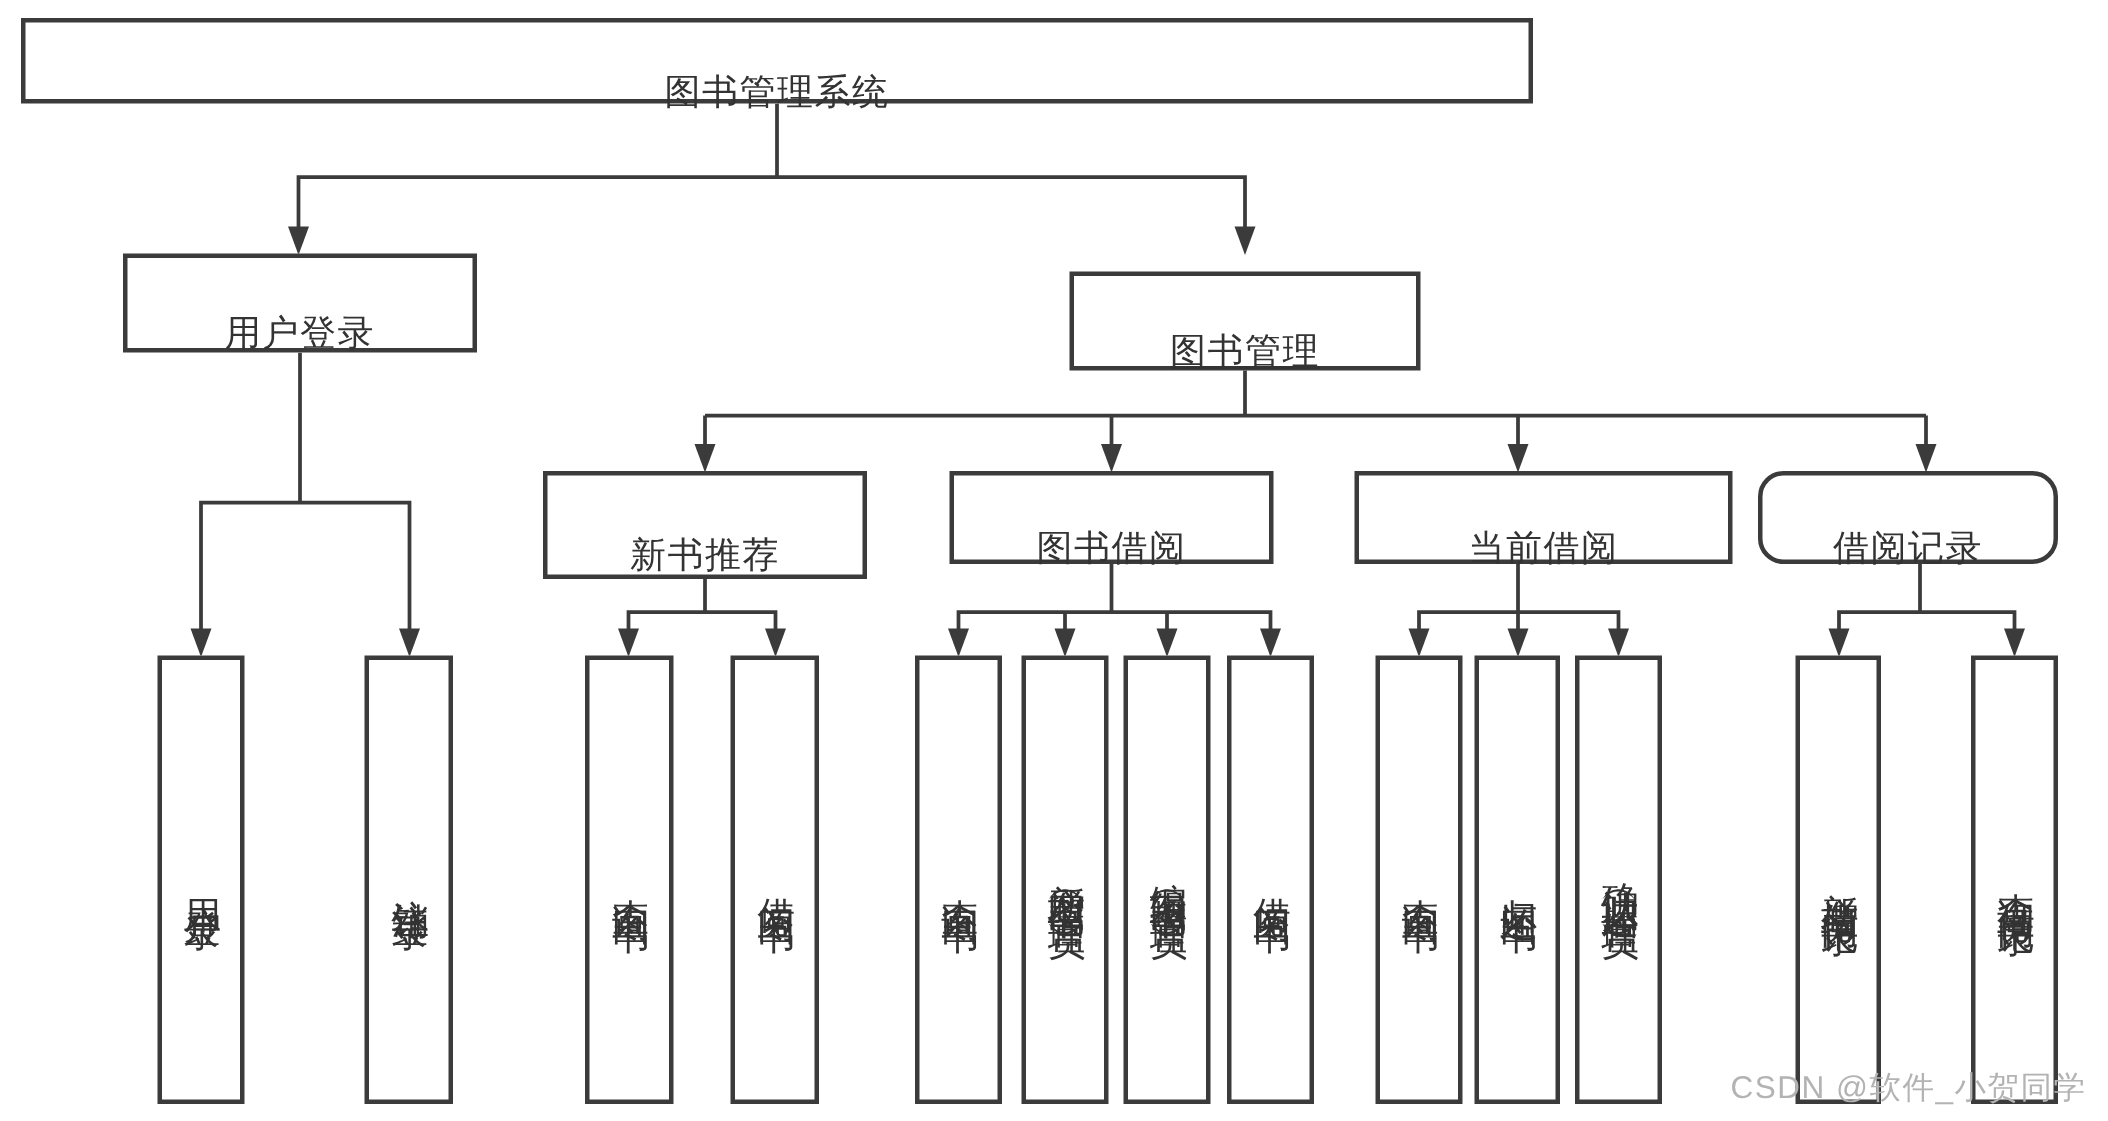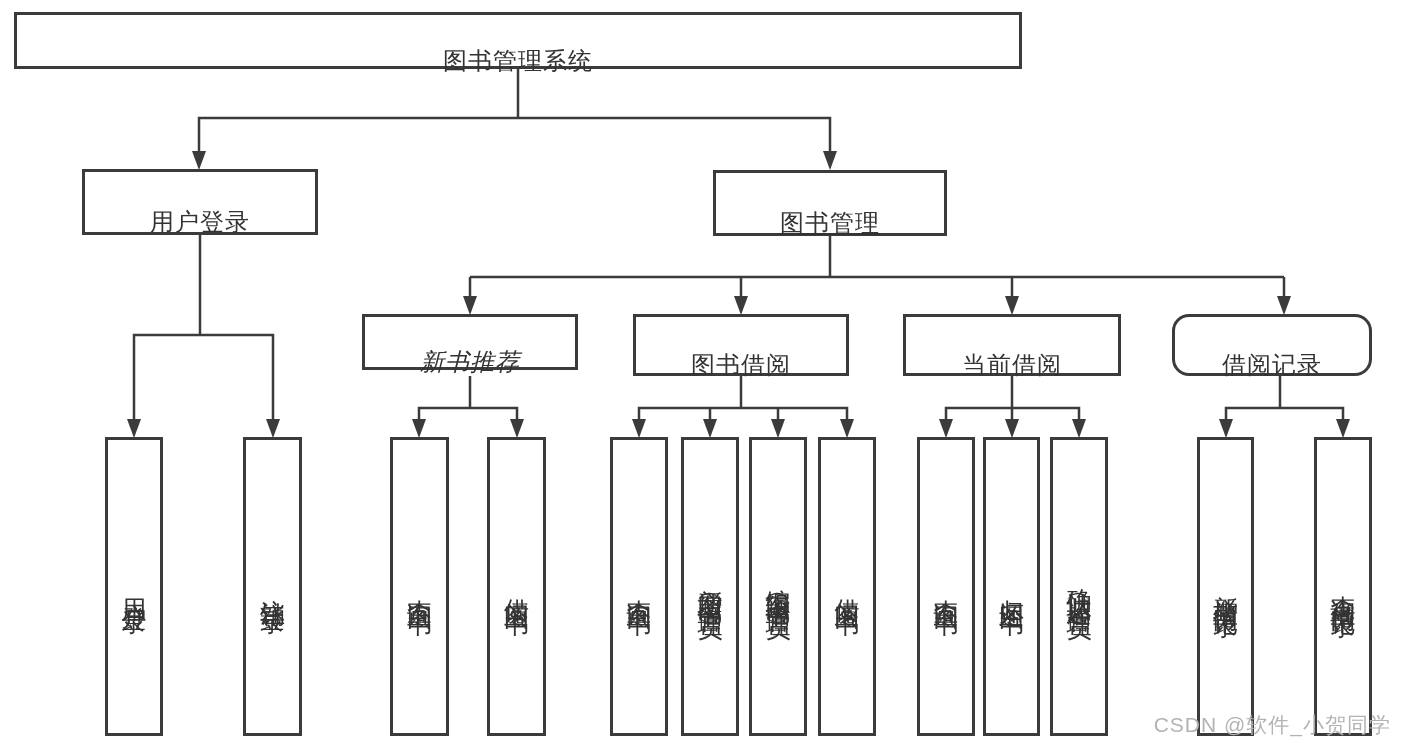--- a/index.html
+++ b/index.html
@@ -81,31 +81,31 @@
     </g>
   </svg>
 
   <div class="node" style="left:14px;top:12px;width:1008px;height:57px;">
     <span class="hlabel">图书管理系统</span>
   </div>
 
   <div class="node" style="left:82px;top:169px;width:236px;height:66px;">
     <span class="hlabel">用户登录</span>
   </div>
-  <div class="node" style="left:713px;top:170px;width:234px;height:66px;text-decoration:underline;">
+  <div class="node" style="left:713px;top:181px;width:234px;height:66px;text-decoration:underline;">
     <span class="hlabel">图书管理</span>
   </div>
 
-  <div class="node" style="left:362px;top:314px;width:216px;height:56px;font-style:italic;">
+  <div class="node" style="left:362px;top:314px;width:216px;height:72px;">
     <span class="hlabel">新书推荐</span>
   </div>
   <div class="node" style="left:633px;top:314px;width:216px;height:62px;text-align:right;">
     <span class="hlabel">图书借阅</span>
   </div>
-  <div class="node" style="left:903px;top:314px;width:218px;height:62px;">
+  <div class="node" style="left:903px;top:314px;width:252px;height:62px;">
     <span class="hlabel">当前借阅</span>
   </div>
   <div class="node" style="left:1172px;top:314px;width:200px;height:62px;border-radius:17px;">
     <span class="hlabel">借阅记录</span>
   </div>
 
   <div class="node leaf" style="left:105px;top:437px;width:58px;height:299px;">
     <span class="vlabel">用户登录</span>
   </div>
   <div class="node leaf" style="left:243px;top:437px;width:59px;height:299px;">

